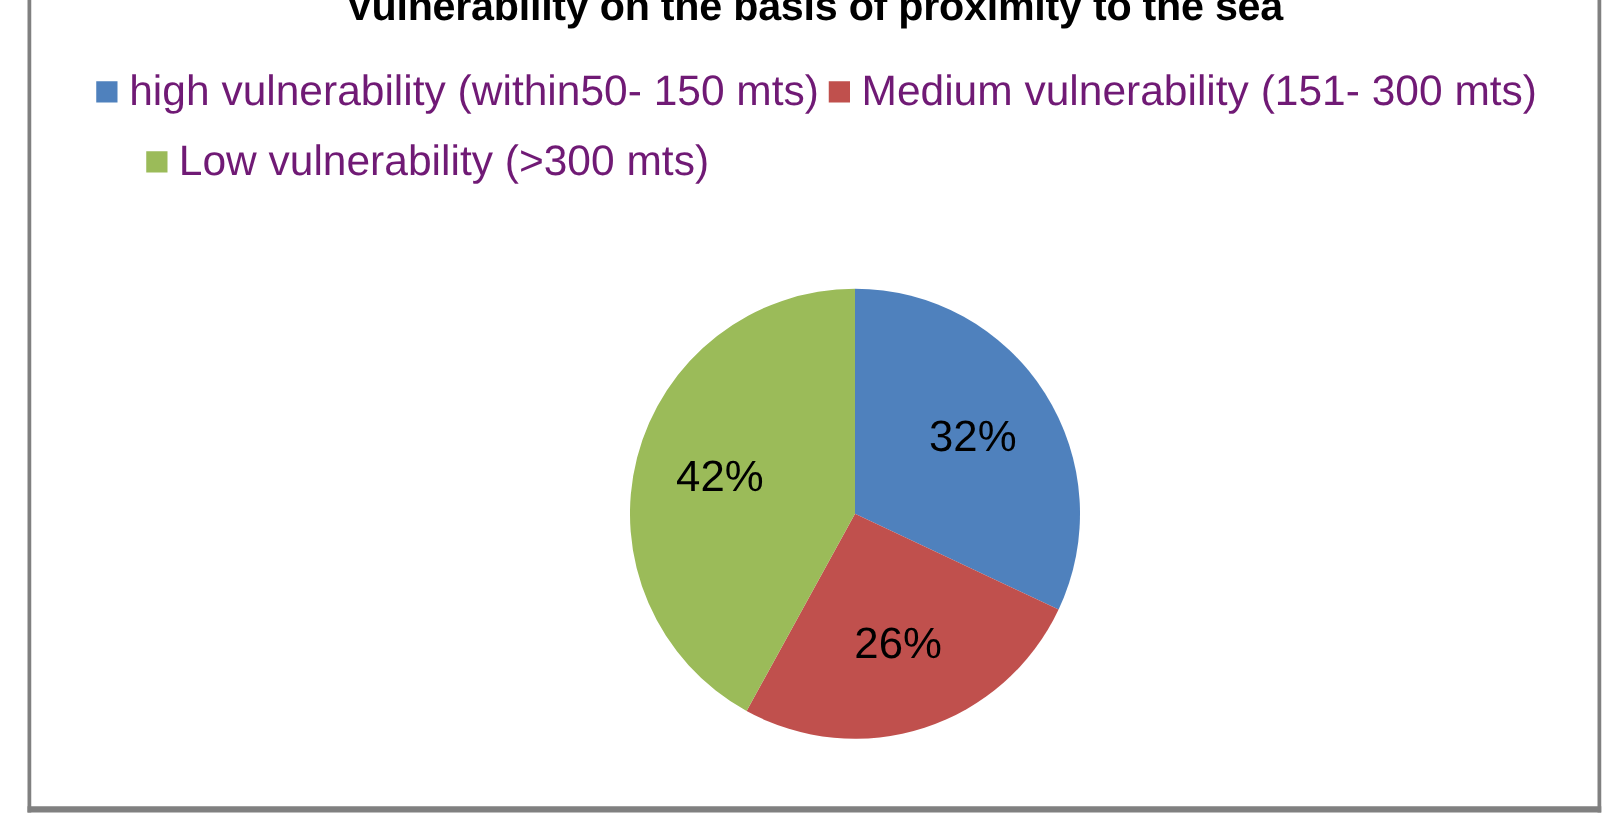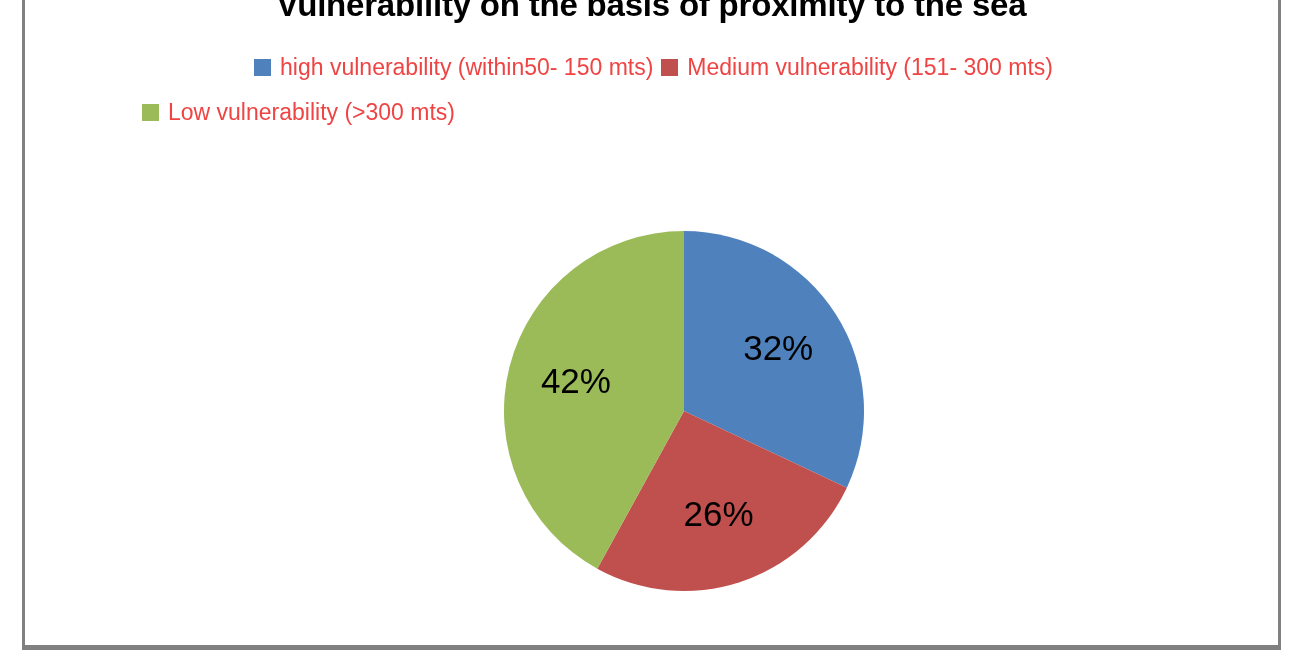--- a/index.html
+++ b/index.html
@@ -52,42 +52,42 @@
     display: flex;
     flex-wrap: nowrap;
     align-items: center;
   }
   .legend-row.row-1 {
     justify-content: center;
     padding-left: 4px;
   }
   .legend-row.row-2 {
     justify-content: flex-start;
-    padding-left: 117px;
+    padding-left: 92px;
     margin-top: 22px;
     text-align: center;
   }
   .legend-item {
     display: flex;
     align-items: center;
     white-space: nowrap;
   }
   .legend-item + .legend-item {
     margin-left: 8px;
     text-align: right;
   }
   .legend-swatch {
     width: 17px;
     height: 17px;
     flex: 0 0 auto;
     margin-right: 9px;
   }
   .legend-label {
-    font-size: 23px;
-    color: #ef4444;
+    font-size: 34px;
+    color: #701a75;
     line-height: 1;
     font-family: "Liberation Sans", sans-serif;
   }
 
   #pie-wrap {
     position: absolute;
     left: 478px;
     top: 236px;
     width: 362px;
     height: 362px;

